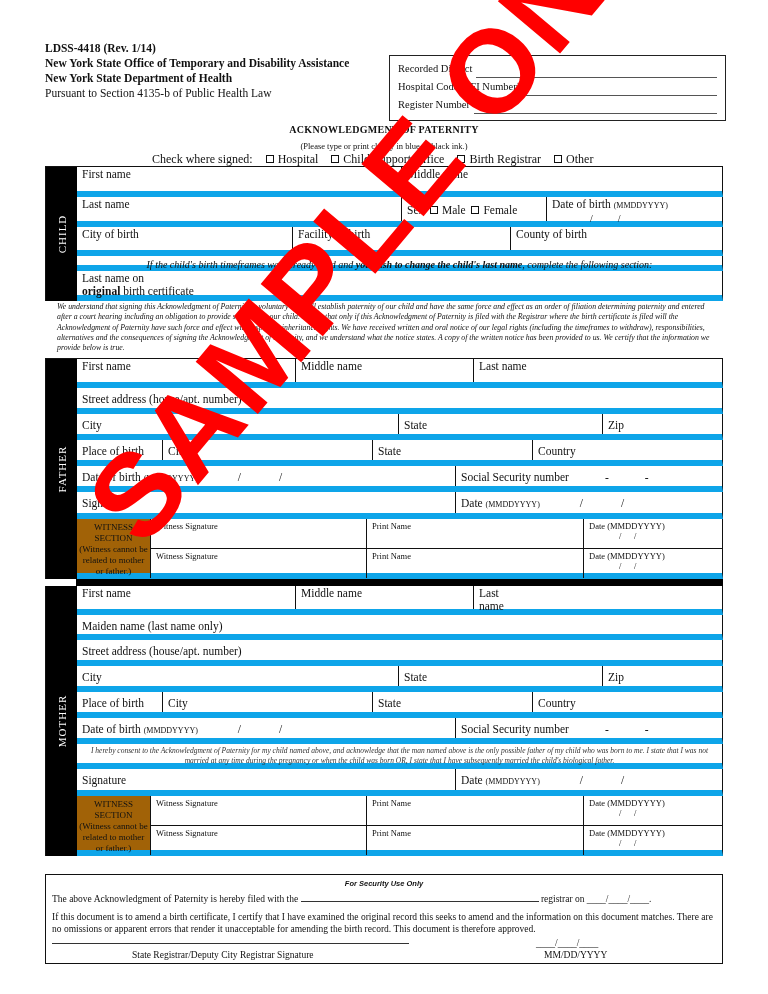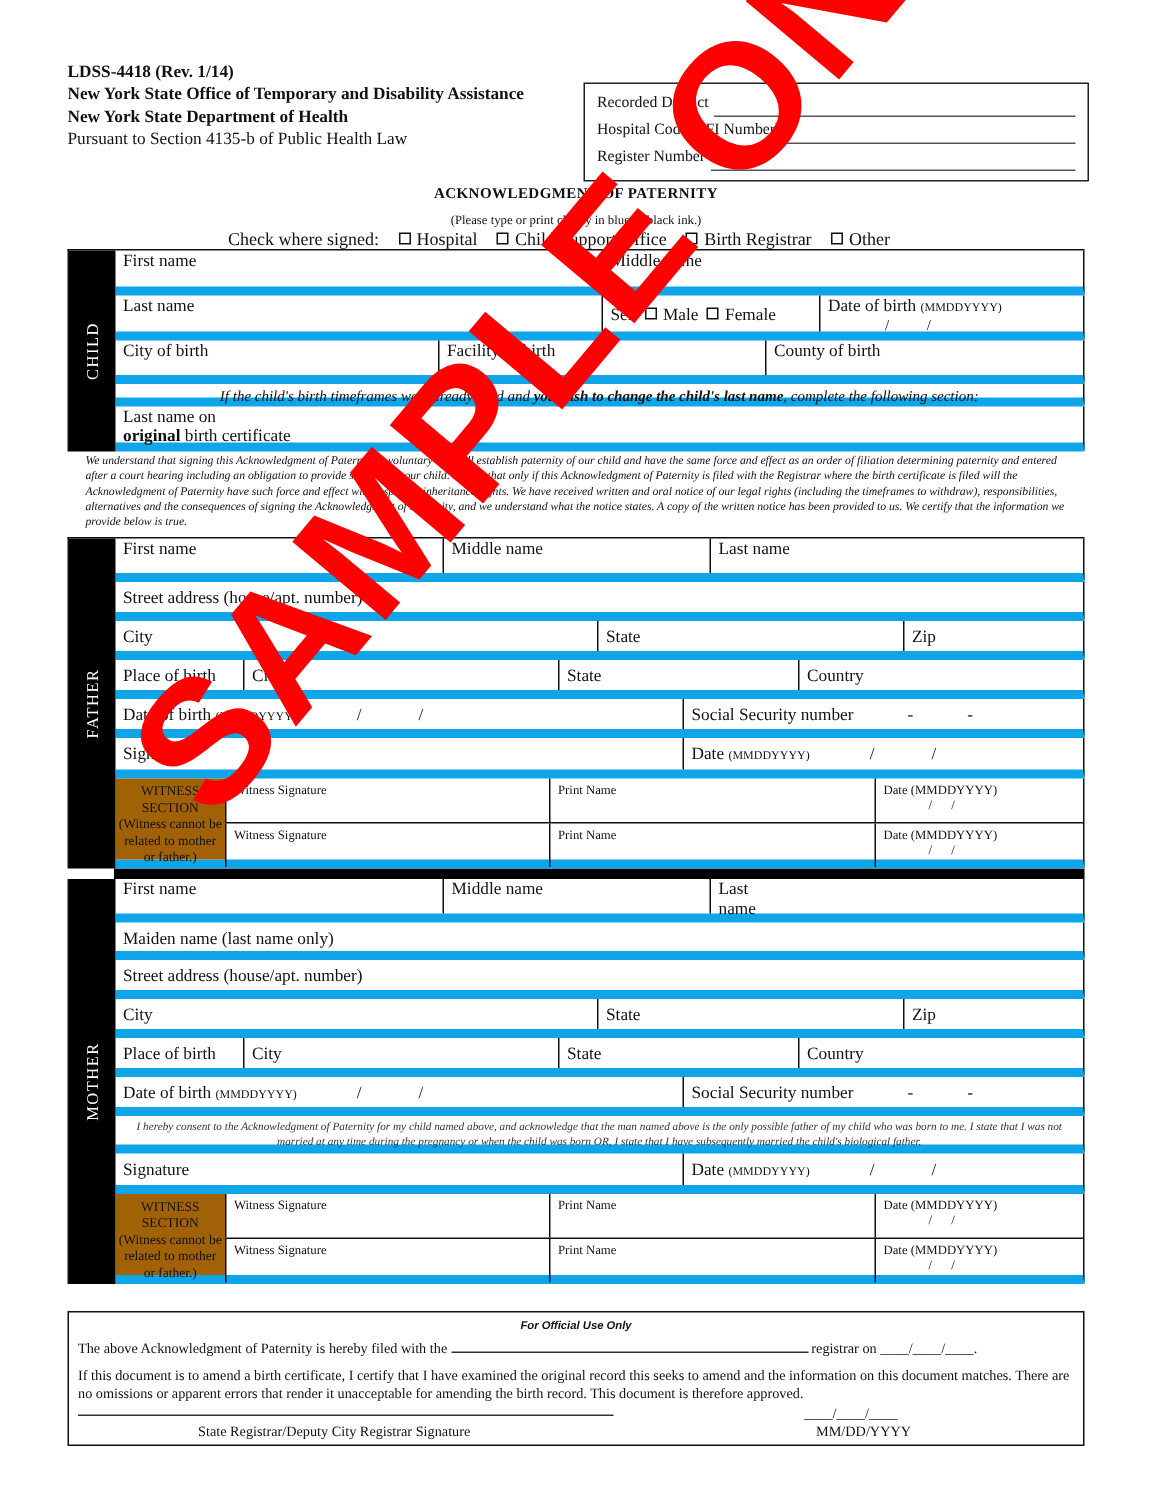--- a/index.html
+++ b/index.html
@@ -222,21 +222,21 @@
             <div class="wcell" style="width:217px;">Print Name</div>
             <div class="wcell" style="flex:1;"><span>Date (MMDDYYYY)</span><div style="padding-left:30px;">/ &nbsp;&nbsp;&nbsp;&nbsp; /</div></div>
           </div>
         </div>
       </div>
     </div>
   </div>
 </div>
 
 <div class="official">
-  <div class="ou">For Official Use Only</div>
+  <div class="ou">For Security Use Only</div>
   <p style="margin-top:3px;">
     <span>The above Acknowledgment of Paternity is hereby filed with the</span>
     <span style="display:inline-block; width:238px; border-bottom:1px solid #333; height:9px;"></span>
     <span>registrar on</span>
     <span>____/____/____.</span>
   </p>
   <p style="margin-top:6px;">If this document is to amend a birth certificate, I certify that I have examined the original record this seeks to amend and the information on this document matches. There are no omissions or apparent errors that render it unacceptable for amending the birth record.  This document is therefore approved.</p>
   <div style="position:absolute; left:6px; top:68px; width:357px; border-bottom:1px solid #333;"></div>
   <div style="position:absolute; left:86px; top:74px;">State Registrar/Deputy City Registrar Signature</div>
   <div style="position:absolute; left:490px; top:62px;">____/____/____</div>

